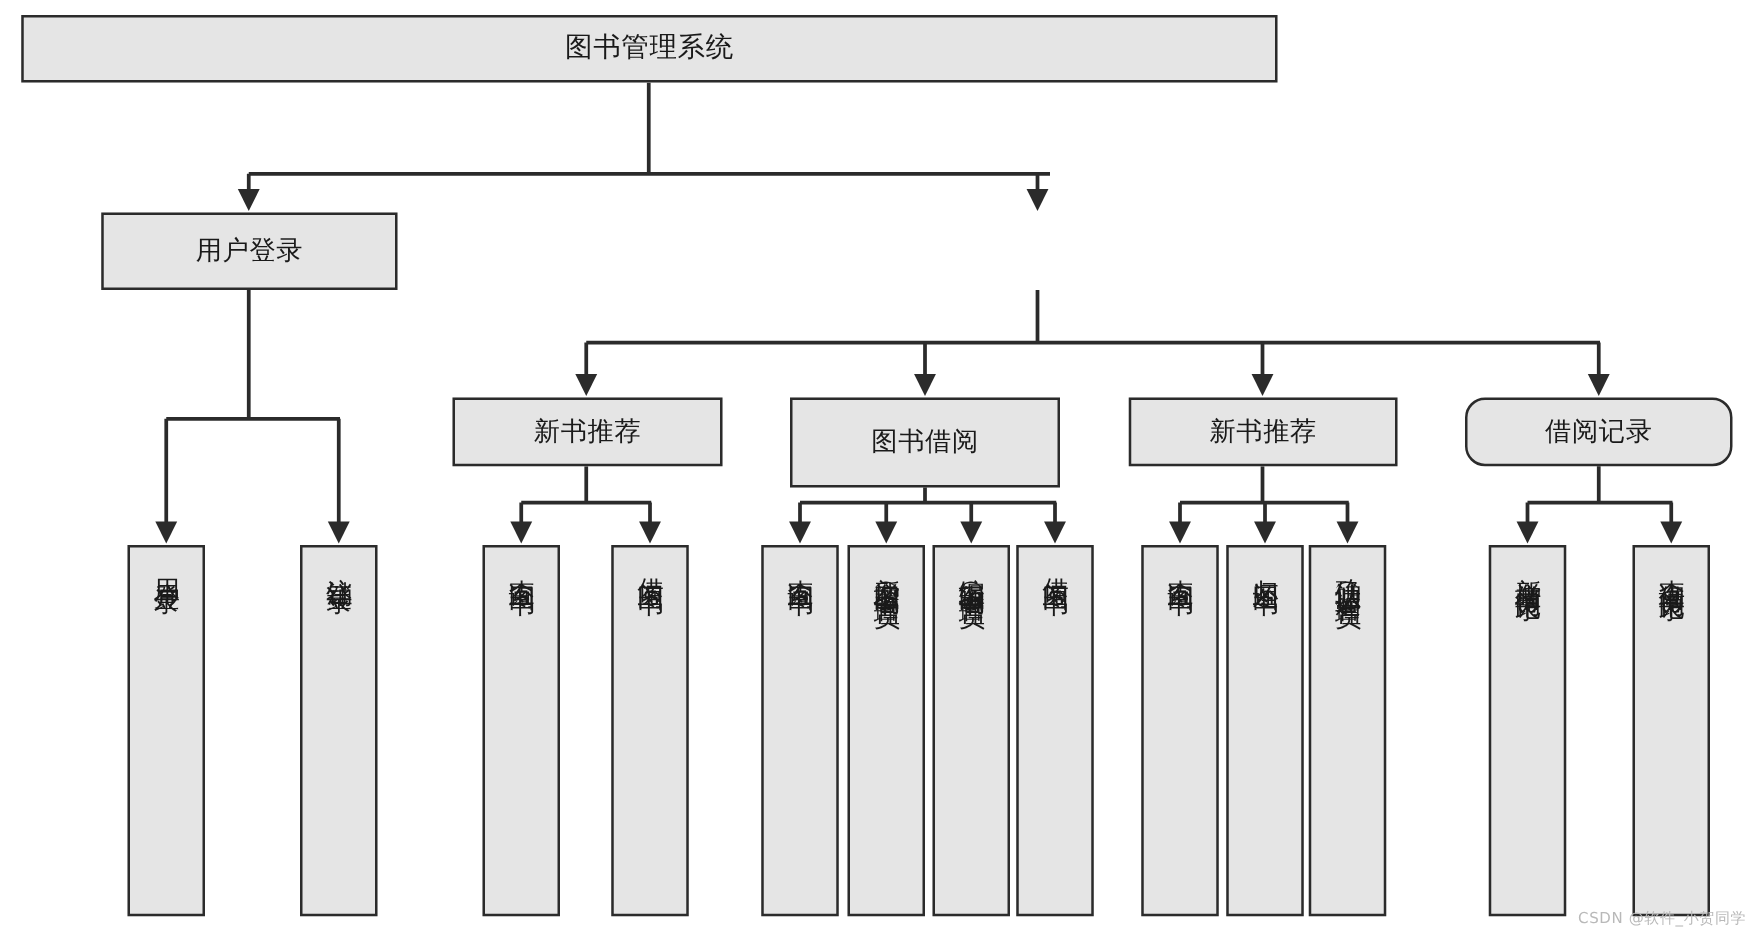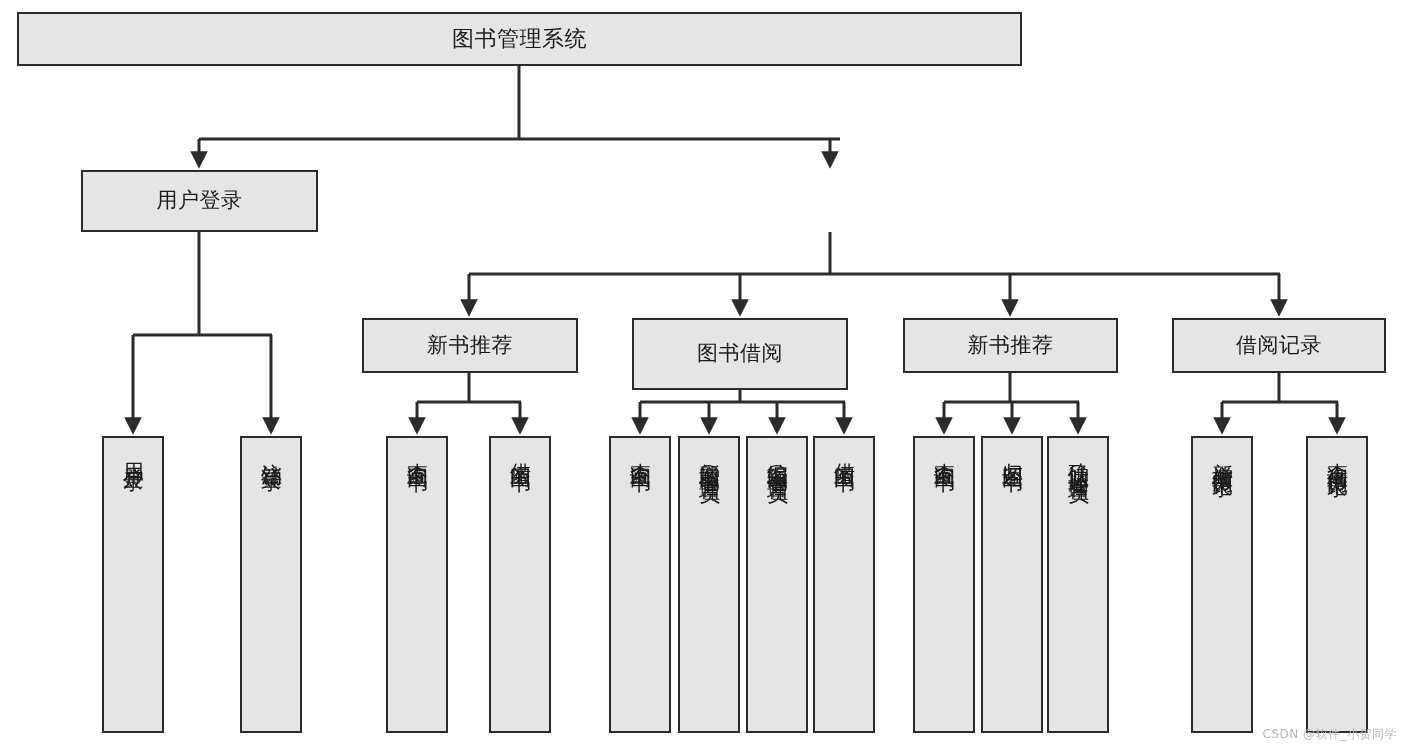--- a/index.html
+++ b/index.html
@@ -142,21 +142,21 @@
   </div>
 
   <div class="node horiz" style="left:632px; top:318px; width:216px; height:72px;">
     <span class="label">图书借阅</span>
   </div>
 
   <div class="node horiz" style="left:903px; top:318px; width:215px; height:55px;">
     <span class="label">新书推荐</span>
   </div>
 
-  <div class="node horiz" style="left:1172px; top:318px; width:214px; height:55px;">
+  <div class="node horiz" style="left:1172px; top:318px; width:214px; height:55px;border-radius:16px;">
     <span class="label">借阅记录</span>
   </div>
 
   <div class="node vert" style="left:102px; top:436px; width:62px; height:297px;">
     <span class="label">用户登录</span>
   </div>
 
   <div class="node vert" style="left:240px; top:436px; width:62px; height:297px;">
     <span class="label">注销登录</span>
   </div>

